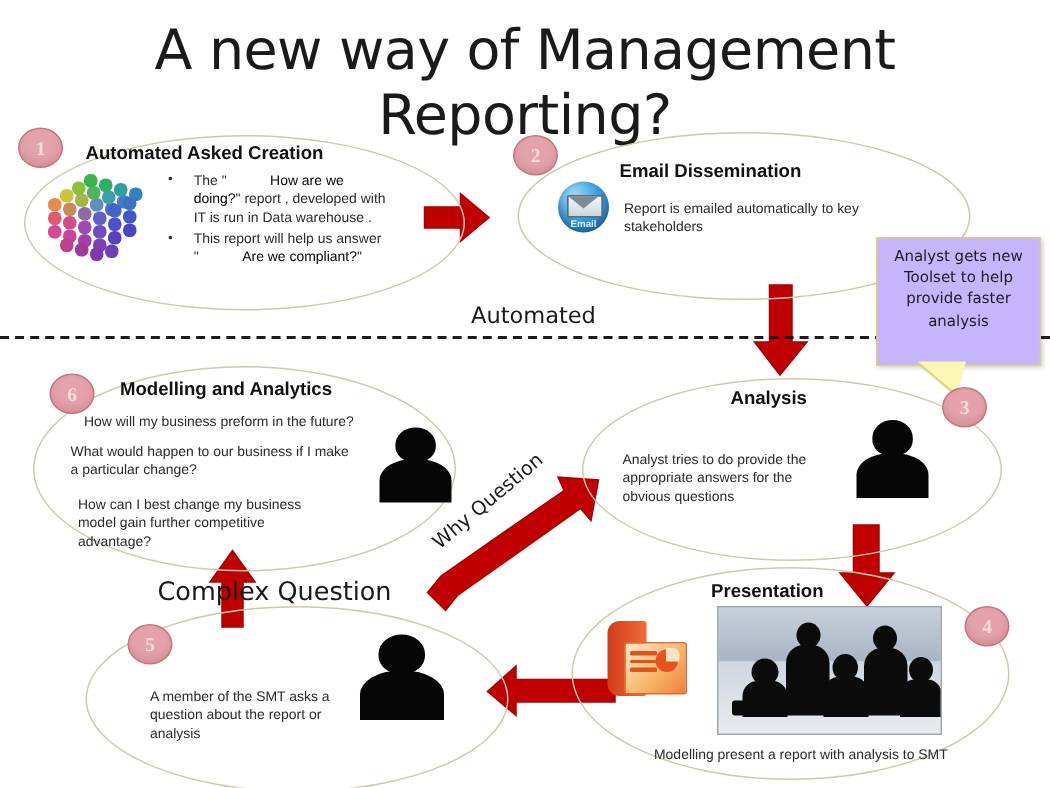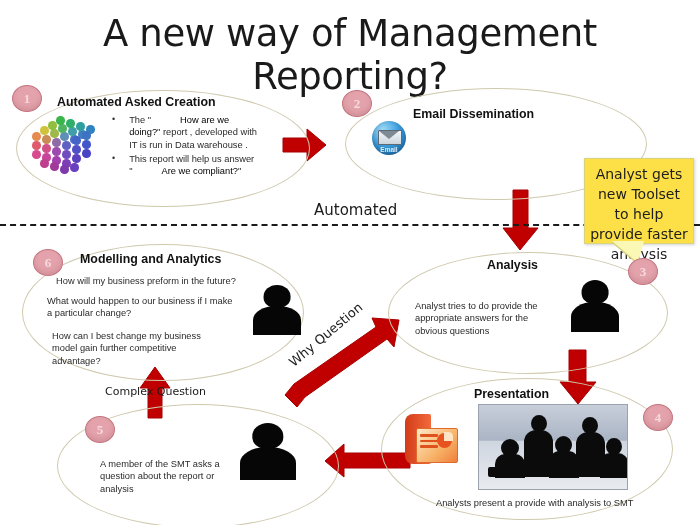--- a/index.html
+++ b/index.html
@@ -79,24 +79,24 @@
   
   .divider{
     position:absolute;
     left:0;top:224px;width:700px;height:0;
     border-top:2.2px dashed #1b1b1b;
   }
 
   
   .sticky{
     position:absolute;
-    background:#fde047;
+    background:#c4b5fd;
     border:1px solid #d8d27a;
     box-shadow:1px 1px 3px rgba(0,0,0,.18);
-    font-size:14px;
+    font-size:10px;
     color:#1d1d1d;
     text-align:center;
     line-height:1.42;
     padding:6px 5px;
     box-sizing:border-box;
     font-family:"DejaVu Sans", sans-serif;
   }
   .sticky-tail{
     position:absolute;
     width:0;height:0;
@@ -271,20 +271,21 @@
 
   <div class="ellipse" style="left:345px;top:88px;width:300px;height:110px;"></div>
   <div class="badge" style="left:342px;top:90px;">2</div>
   <div class="sec-title" style="left:413px;top:107px;">Email Dissemination</div>
 
   <div class="email-icon" style="left:372px;top:121px;">
     <div class="env"></div>
     <div class="etxt">Email</div>
   </div>
 
+  <div class="body-text" style="left:416px;top:133px;width:190px;">Report is emailed automatically to key stakeholders</div>
 
   <div class="plain-label" style="left:314px;top:189px;margin-top:12px;">Automated</div>
   <div class="divider"></div>
 
   <div class="sticky" style="left:584px;top:158px;width:110px;height:86px;">Analyst gets new Toolset to help provide faster analysis</div>
   <div class="sticky-tail" style="left:612px;top:241px;"></div>
 
   <div class="ellipse" style="left:22px;top:244px;width:280px;height:135px;"></div>
   <div class="badge" style="left:33px;top:249px;">6</div>
   <div class="sec-title" style="left:80px;top:252px;">Modelling and Analytics</div>
@@ -303,21 +304,21 @@
   <div class="sec-title" style="left:487px;top:258px;">Analysis</div>
 
   <div class="body-text" style="left:415px;top:300px;width:145px;">Analyst tries to do provide the appropriate answers for the obvious questions</div>
 
   <div class="person" style="left:571px;top:280px;width:48px;height:52px;">
     <div class="head"></div>
     <div class="body"></div>
   </div>
 
   <div class="plain-label" style="left:286px;top:358px;font-size:13px;transform:rotate(-40deg);transform-origin:left top;">Why Question</div>
-  <div class="plain-label" style="left:105px;top:385px;font-size:11px;">Complex Question</div>
+  <div class="plain-label" style="left:105px;top:385px;font-size:17px;">Complex Question</div>
 
   <div class="ellipse" style="left:381px;top:378px;width:290px;height:140px;"></div>
   <div class="badge" style="left:643px;top:404px;">4</div>
   <div class="sec-title" style="left:474px;top:387px;">Presentation</div>
 
   <div class="ppt" style="left:405px;top:412px;">
     <div class="back"></div>
     <div class="front"></div>
     <div class="lines">
         <i></i>
@@ -334,21 +335,21 @@
     <div class="fig" style="left:45px;top:25px;width:29px;height:38px;border-radius:12px 12px 0 0;"></div>
     <div class="head" style="left:76px;top:31px;width:17px;height:18px;"></div>
     <div class="fig" style="left:70px;top:46px;width:30px;height:27px;border-radius:11px 11px 0 0;"></div>
     <div class="head" style="left:103px;top:12px;width:16px;height:17px;"></div>
     <div class="fig" style="left:97px;top:27px;width:29px;height:36px;border-radius:12px 12px 0 0;"></div>
     <div class="head" style="left:127px;top:33px;width:16px;height:17px;"></div>
     <div class="fig" style="left:121px;top:48px;width:28px;height:25px;border-radius:10px 10px 0 0;"></div>
     <div class="tabletop"></div>
   </div>
 
-  <div class="body-text" style="left:436px;top:497px;width:210px;">Analysts present a provide with analysis to SMT</div>
+  <div class="body-text" style="left:436px;top:497px;width:210px;">Modelling present a report with analysis to SMT</div>
 
   <div class="ellipse" style="left:57px;top:404px;width:280px;height:122px;"></div>
   <div class="badge" style="left:85px;top:416px;">5</div>
 
   <div class="body-text" style="left:100px;top:458px;width:135px;">A member of the SMT asks a question about the report or analysis</div>
 
   <div class="person" style="left:240px;top:423px;width:56px;height:57px;">
     <div class="head"></div>
     <div class="body"></div>
   </div>

